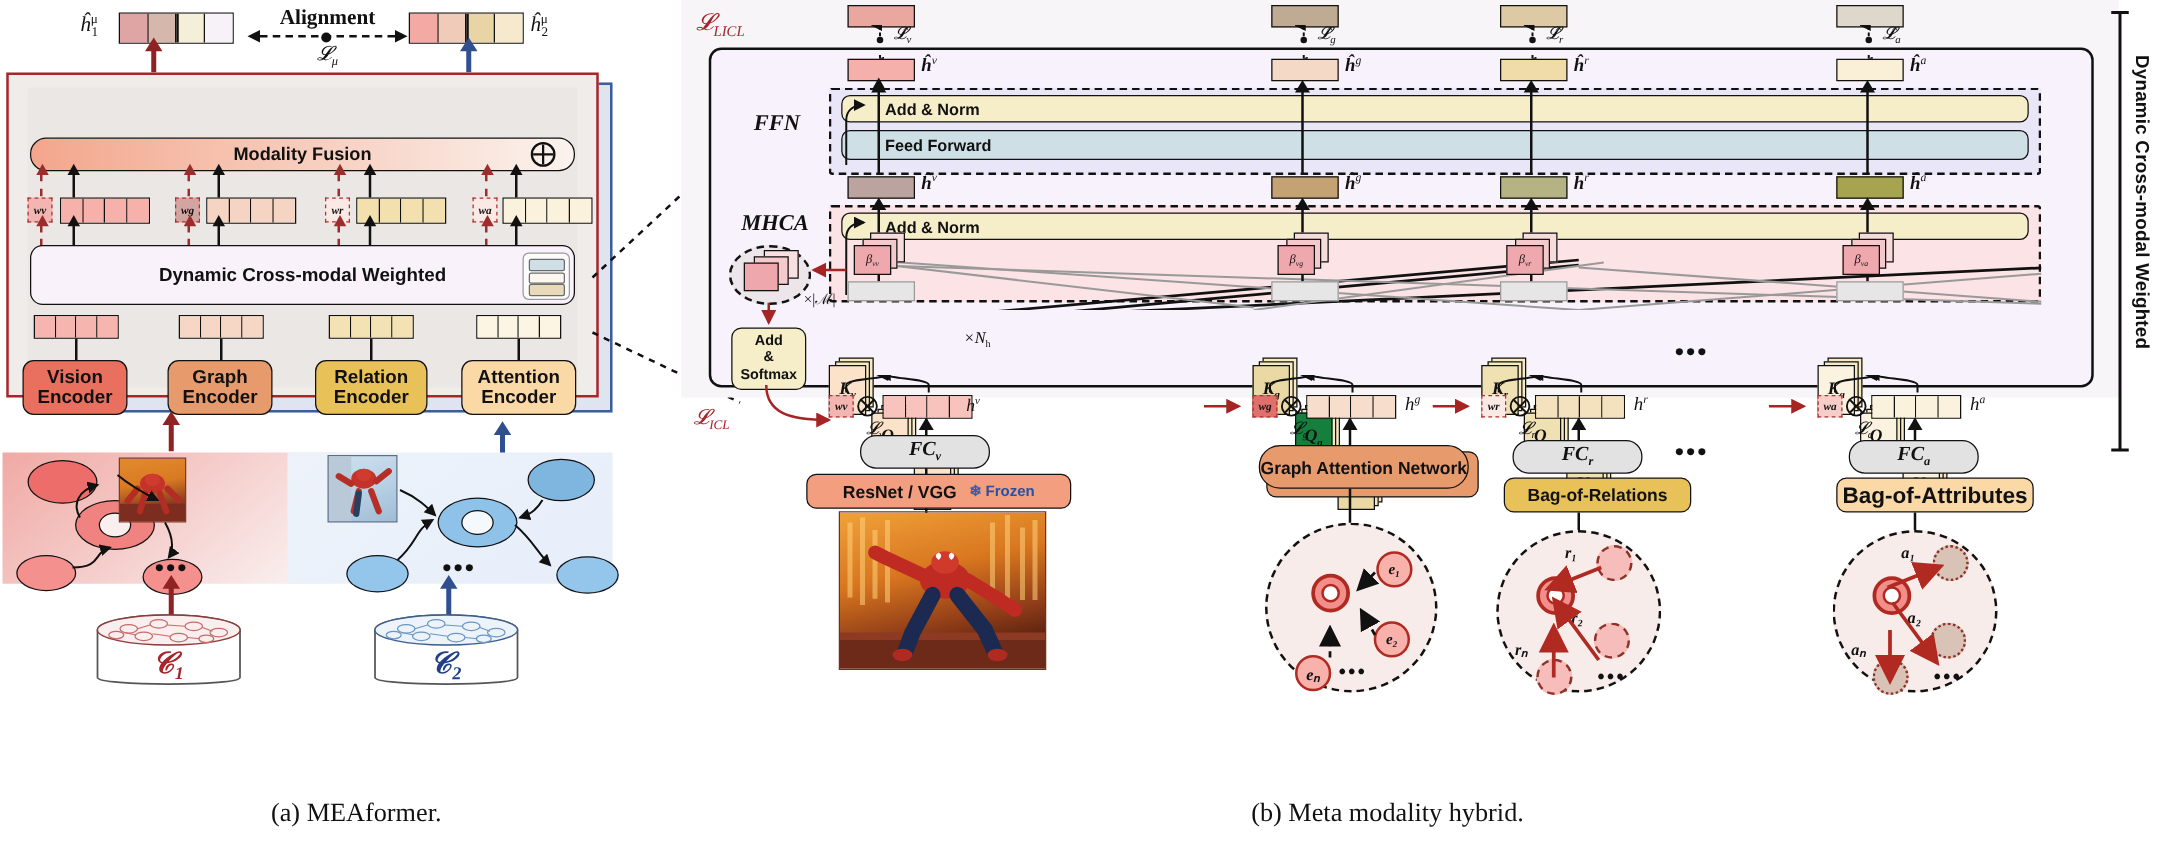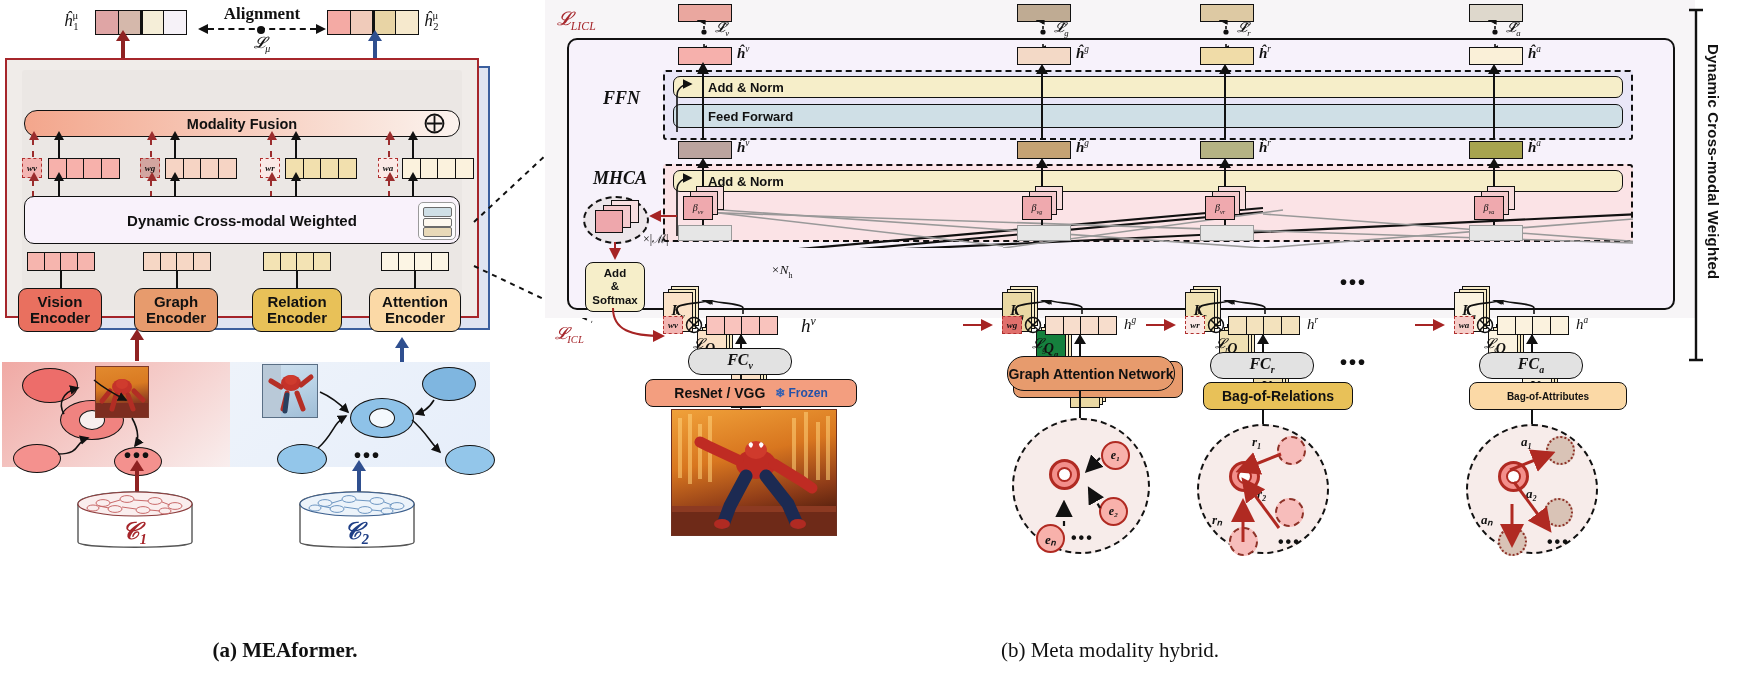--- a/index.html
+++ b/index.html
@@ -560,21 +560,21 @@
           <circle cx="9" cy="9" r="7.5" fill="none" stroke="#111" stroke-width="1.5"></circle>
           <path d="M4 4 L14 14 M14 4 L4 14" stroke="#111" stroke-width="1.5"></path>
         </svg>
     </div>
     <div class="abs vec" style="left:161px;top:316px;width:72px;height:19px;">
       <i style="width:18px;background:#f9c3bd;"></i>
         <i style="width:18px;background:#f9c3bd;"></i>
         <i style="width:18px;background:#f9c3bd;"></i>
         <i style="width:18px;background:#f9c3bd;"></i>
     </div>
-    <div class="abs lbl" style="left:256px;top:315px;font-size:19px;">
+    <div class="abs lbl" style="left:228px;top:315px;font-size:14px;">
       <span class="mi">h</span><sup><i>v</i></sup>
     </div>
     <div class="abs lbl" style="left:148px;top:336px;font-size:14px;">
       <span class="mi">𝓛</span><sub><i>v</i></sub>
     </div>
     <div class="abs" style="left:195px;top:335px;width:2px;height:123px;background:#111;"></div>
     <div class="abs" style="left:190px;top:334px;width:0;height:0;border-left:6px solid transparent;border-right:6px solid transparent;border-bottom:10px solid #111;"></div>
 
     <div class="abs rbox" style="left:143px;top:348px;width:104px;height:27px;background:#e2e2e2;border-radius:13px;">
       <span class="mb" style="font-size:16px;">FC<sub>v</sub></span>
@@ -957,21 +957,21 @@
     <div class="abs lbl" style="left:119px;top:336px;font-size:14px;">
       <span class="mi">𝓛</span><sub><i>a</i></sub>
     </div>
     <div class="abs" style="left:166px;top:335px;width:2px;height:28px;background:#111;"></div>
     <div class="abs" style="left:161px;top:334px;width:0;height:0;border-left:6px solid transparent;border-right:6px solid transparent;border-bottom:10px solid #111;"></div>
 
     <div class="abs rbox" style="left:114px;top:352px;width:104px;height:27px;background:#e2e2e2;border-radius:13px;">
       <span class="mb" style="font-size:16px;">FC<sub>a</sub></span>
     </div>
     <div class="abs rbox" style="left:104px;top:382px;width:158px;height:28px;background:#fbd9a6;border-radius:8px;">
-      <span style="font-size:10px;">Bag-of-Attributes</span>
+      <span style="font-size:18px;">Bag-of-Attributes</span>
     </div>
     <div class="abs" style="left:166px;top:410px;width:2px;height:20px;background:#111;"></div>
 
     <div class="abs circ-dash" style="left:101px;top:424px;width:132px;height:130px;"></div>
     <div class="abs node" style="left:133px;top:461px;width:31px;height:31px;background:#f38f8b;border:3px solid #b02a22;"></div>
     <div class="abs node" style="left:141px;top:469px;width:15px;height:15px;background:#ffffff;border:2px solid #b02a22;"></div>
     <div class="abs node" style="left:181px;top:436px;width:29px;height:29px;background:#d9c3b6;border:2.2px dotted #8e3228;"></div>
     <div class="abs node" style="left:179px;top:498px;width:29px;height:29px;background:#d9c3b6;border:2.2px dotted #8e3228;"></div>
     <div class="abs node" style="left:133px;top:527px;width:29px;height:29px;background:#d9c3b6;border:2.2px dotted #8e3228;"></div>
     <div class="abs mb" style="left:156px;top:434px;font-size:13px;">a₁</div>
@@ -994,18 +994,18 @@
 
   <div class="abs" style="left:1142px;top:4px;width:18px;height:362px;">
     <svg width="18" height="362" viewBox="0 0 18 362">
       <path d="M9 6 L9 356" stroke="#111" stroke-width="2.4"></path>
       <path d="M2 6 L16 6 M2 356 L16 356" stroke="#111" stroke-width="2.4"></path>
     </svg>
   </div>
   <div class="abs vertlabel" style="left:1160px;top:44px;height:290px;">Dynamic Cross-modal Weighted</div>
 </div>
 
-<div class="abs caption" style="left:120px;top:638px;width:330px;text-align:center;font-weight:bold;">
+<div class="abs caption" style="left:120px;top:638px;width:330px;text-align:center;">
   <span>(a) MEAformer.</span>
 </div>
 <div class="abs caption" style="left:880px;top:638px;width:460px;text-align:center;">
   <span>(b) Meta modality hybrid.</span>
 </div>
 
 </body></html>

